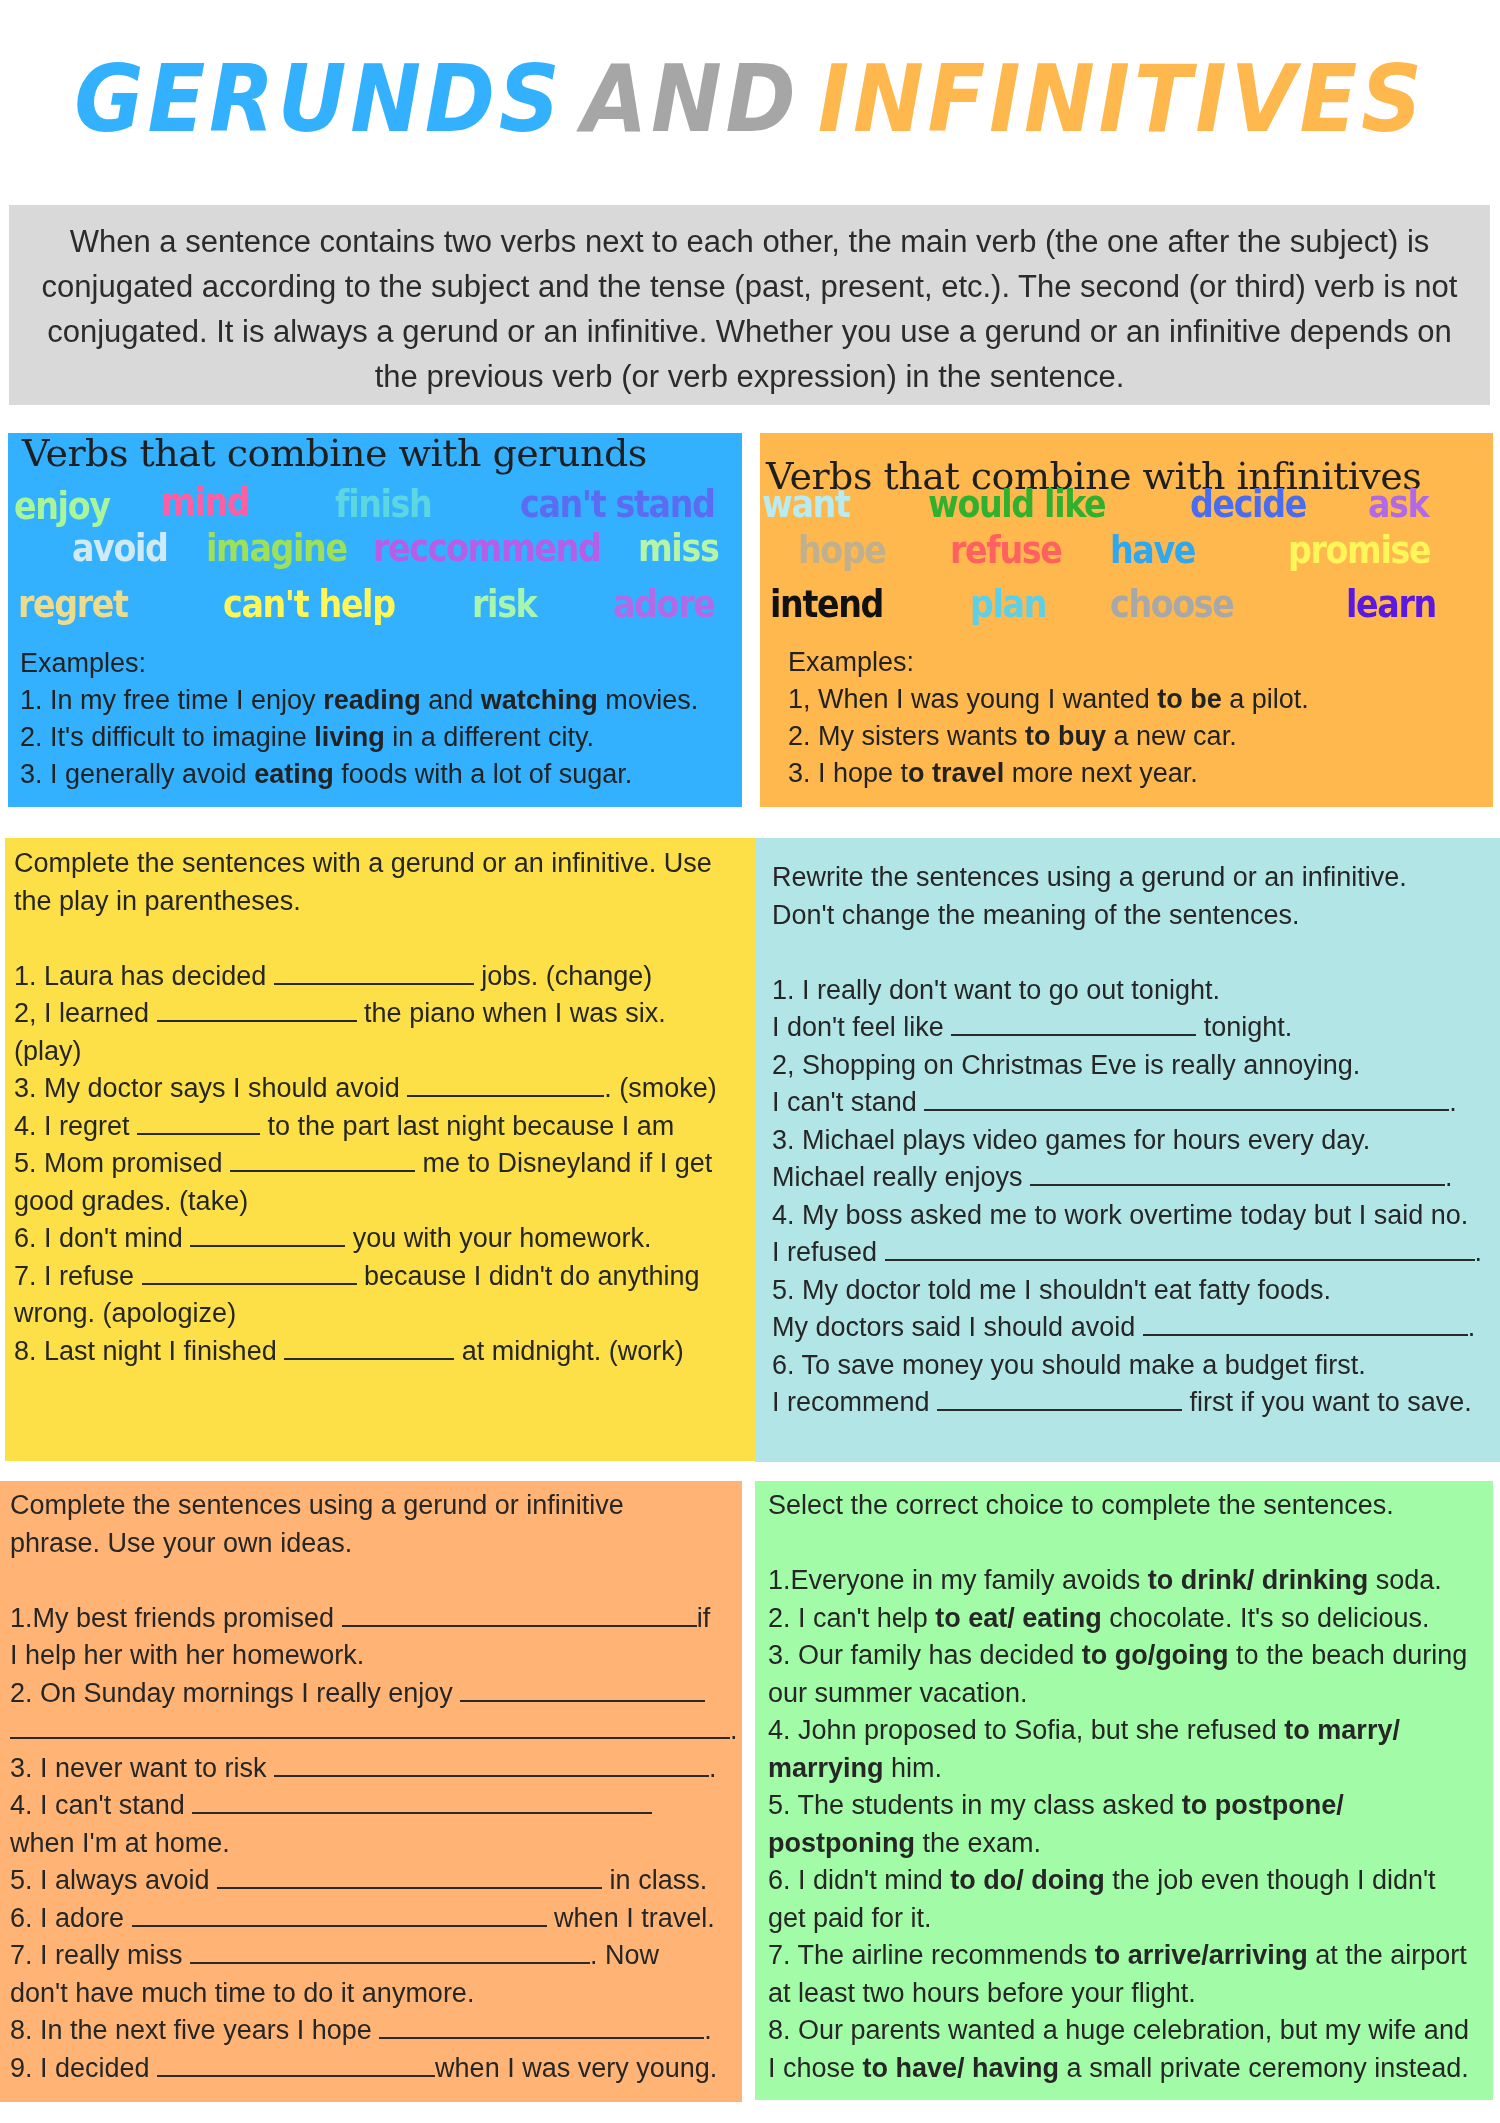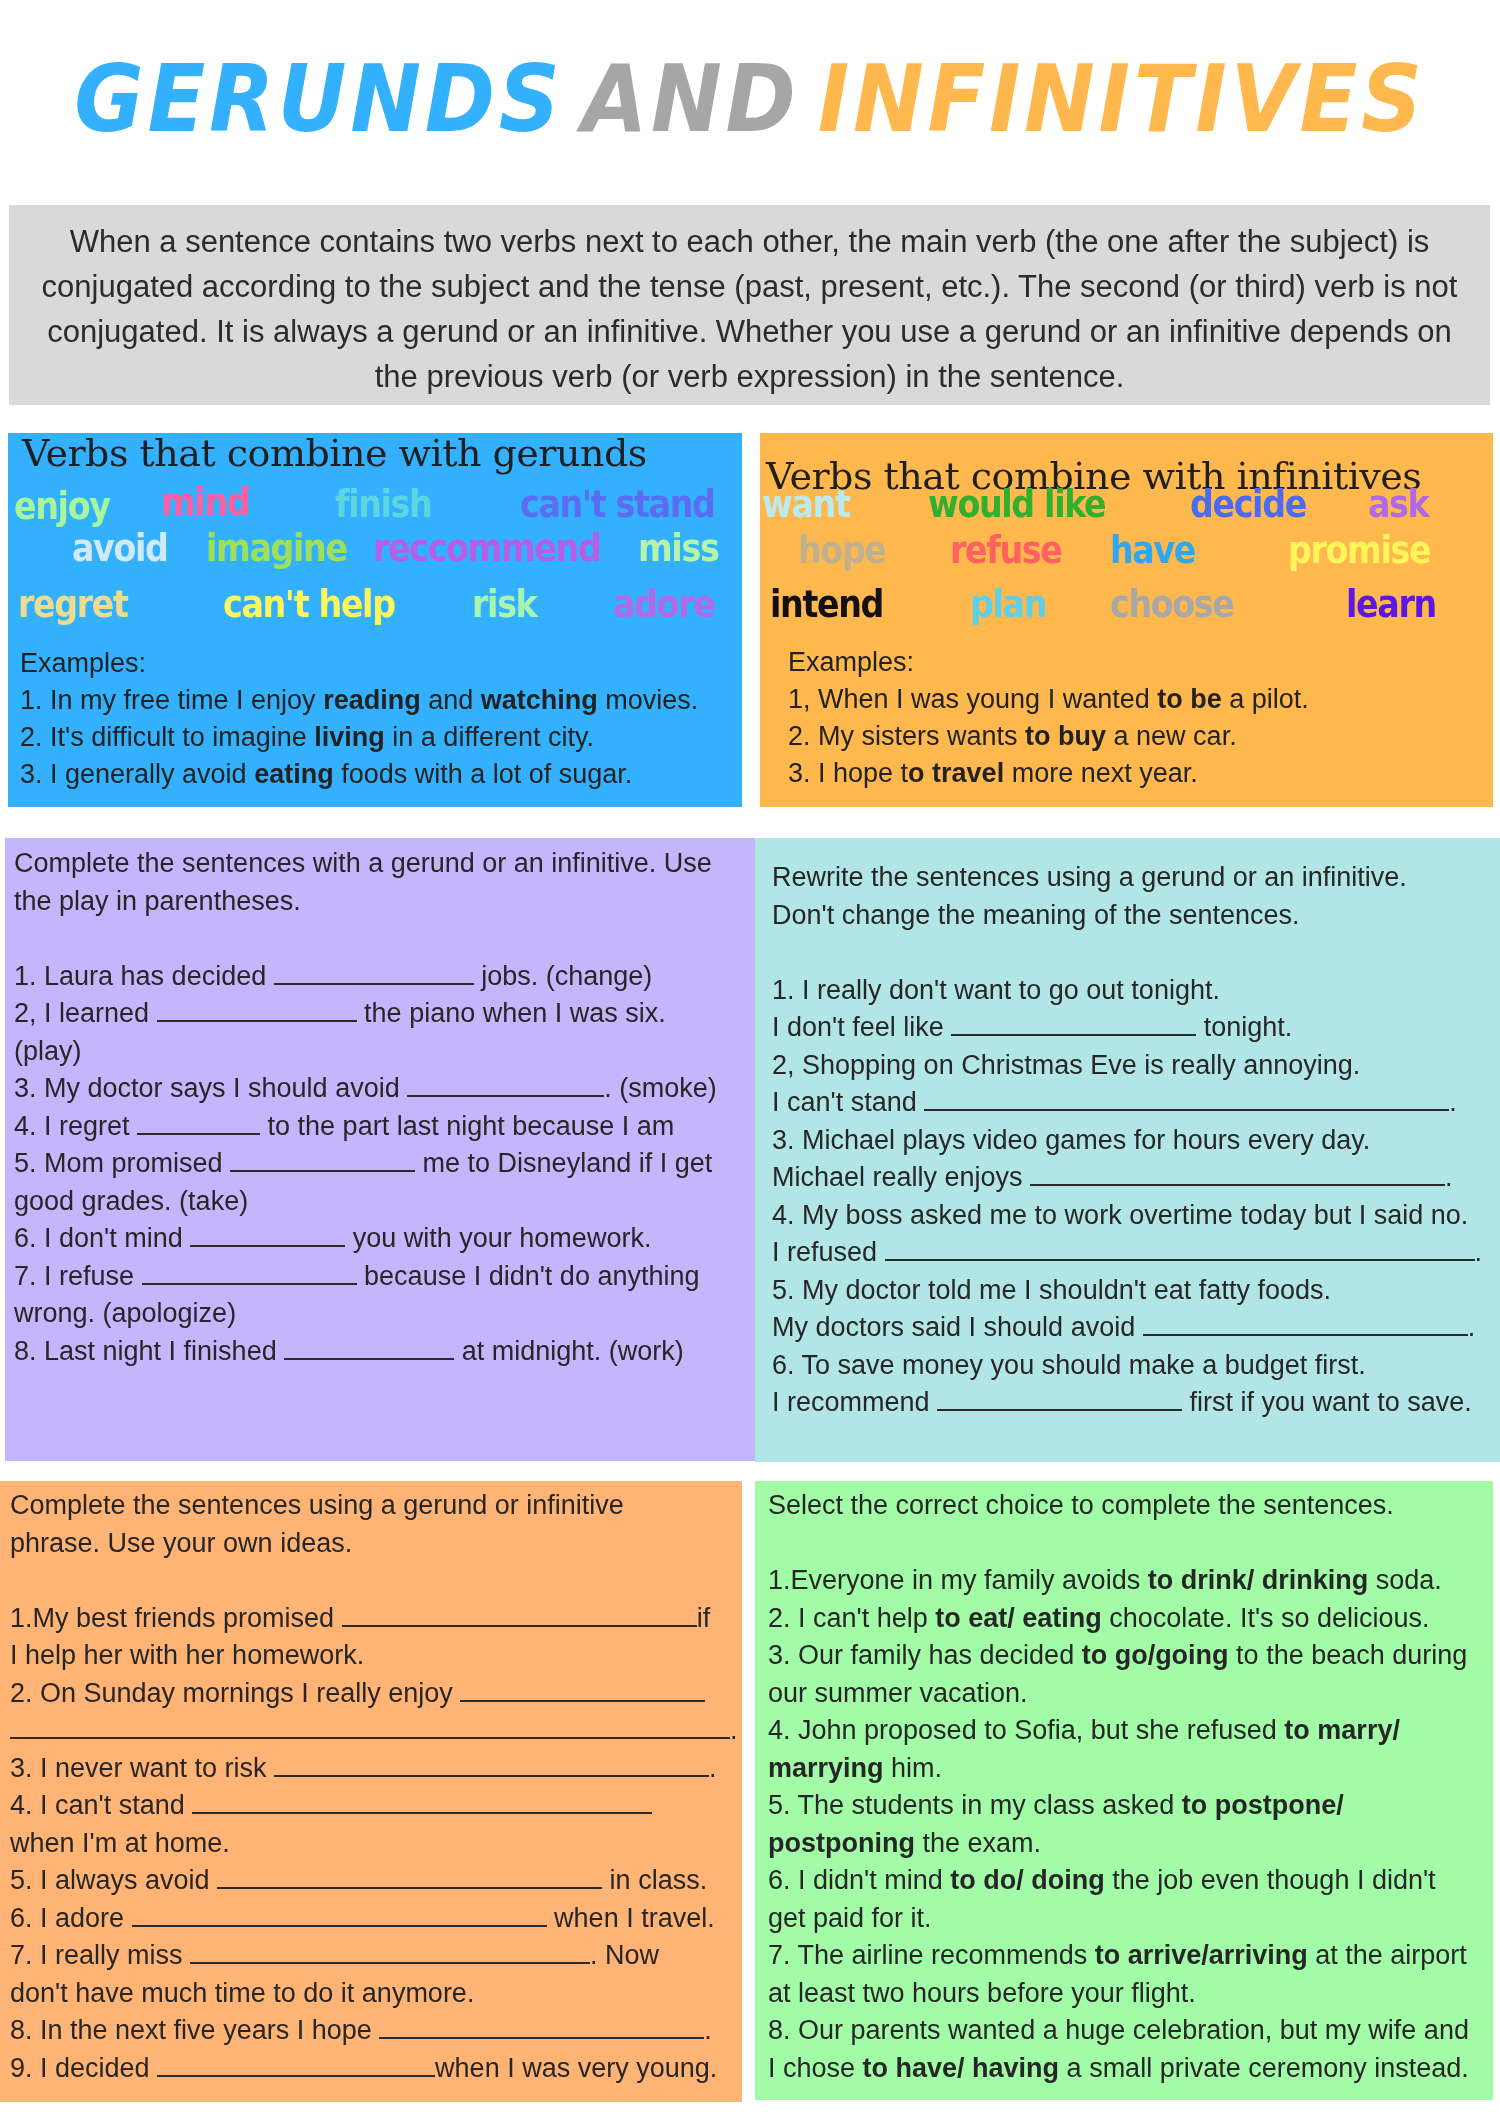--- a/index.html
+++ b/index.html
@@ -15,21 +15,21 @@
   .t-and { color:#a6a6a6; margin:0 20px; }
   .t-inf { color:#ffb84d; }
 
   .intro { position:absolute; left:9px; top:205px; width:1481px; height:200px;
            background:#d9d9d9; box-sizing:border-box; padding:14px 24px 0 24px;
            text-align:center; font-size:31px; line-height:45px; color:#2b2b2b; }
 
   .panel { position:absolute; box-sizing:border-box; }
   .p-ger { left:8px; top:433px; width:734px; height:374px; background:#33b1ff; }
   .p-inf { left:760px; top:433px; width:733px; height:374px; background:#ffb84d; }
-  .p-olive { left:5px; top:838px; width:762px; height:623px; background:#c4b5fd; }
+  .p-olive { left:5px; top:838px; width:762px; height:623px; background:#fde047; }
   .p-cyan { left:755px; top:838px; width:891px; height:624px; background:#b2e6e6; }
   .p-peach { left:0px; top:1481px; width:742px; height:621px; background:#ffb475; }
   .p-green { left:755px; top:1481px; width:738px; height:619px; background:#a2fba6; }
 
   .ph { position:absolute; font-family:"DejaVu Serif", serif; font-size:38px;
         color:#1f1f1f; white-space:nowrap; letter-spacing:-0.5px; }
   .verbs { position:absolute; left:0; top:0; width:100%; height:100%; }
   .verb { position:absolute; font-family:"DejaVu Sans", sans-serif; font-weight:bold;
           font-size:37px; white-space:nowrap; letter-spacing:-1.5px;
           transform:scaleX(0.9); transform-origin:left center; }

